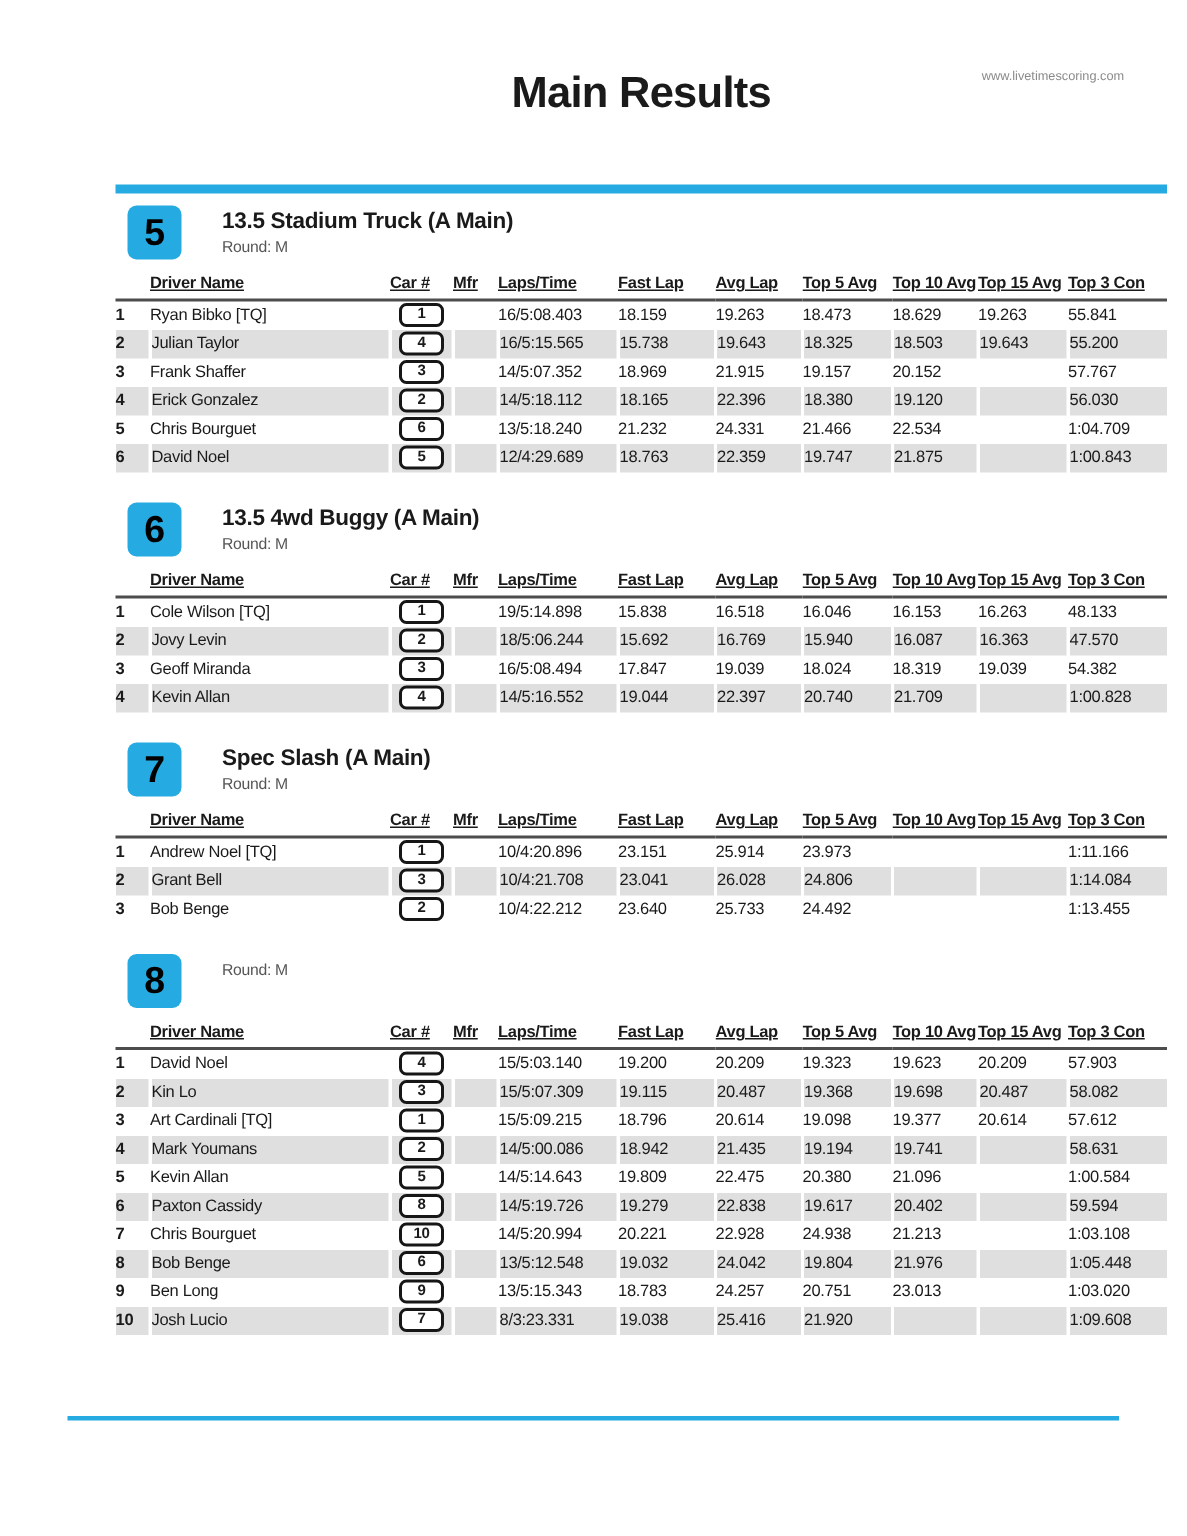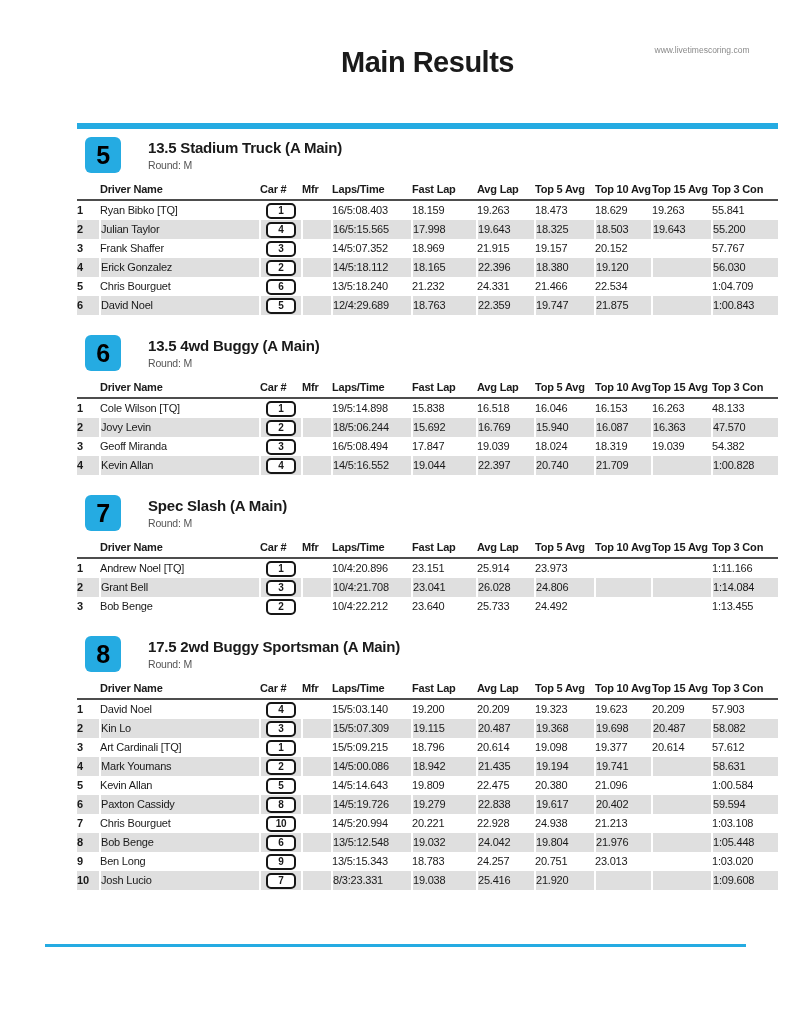--- a/index.html
+++ b/index.html
@@ -53,21 +53,21 @@
     width: 701px; border-collapse: collapse; table-layout: fixed;
     font-size: 11px;
   }
   col.c0 { width: 23px; }  col.c1 { width: 160px; } col.c2 { width: 42px; }
   col.c3 { width: 30px; }  col.c4 { width: 80px; }  col.c5 { width: 65px; }
   col.c6 { width: 58px; }  col.c7 { width: 60px; }  col.c8 { width: 57px; }
   col.c9 { width: 60px; }  col.c10 { width: 66px; }
   table.results th {
     text-align: left; font-weight: 700; font-size: 11px;
     padding: 2px 0 4px 0; border-bottom: 2px solid var(--header_rule);
-    white-space: nowrap; overflow: hidden;
+    white-space: nowrap; overflow: hidden; text-decoration: underline;
   }
   table.results td {
     height: 19px; line-height: 19px; padding: 0; vertical-align: middle;
     white-space: nowrap; overflow: hidden;
   }
   table.results tr.alt td { background: var(--row_alt); border-left: 2px solid #fff; }
   table.results tr.alt td:first-child { border-left: none; }
   td.c0 { font-weight: 700; padding-left: 3px; }
   th.c0 { padding-left: 3px; }
   td.c2 { text-align: center; }
@@ -152,21 +152,21 @@
                 <td class="c8">18.629</td>
                 <td class="c9">19.263</td>
                 <td class="c10">55.841</td>
               </tr>
               <tr class="alt">
                 <td class="c0">2</td>
                 <td class="c1">Julian Taylor</td>
                 <td class="c2"><span class="car-badge">4</span></td>
                 <td class="c3"></td>
                 <td class="c4">16/5:15.565</td>
-                <td class="c5">17.998</td>
+                <td class="c5">15.738</td>
                 <td class="c6">19.643</td>
                 <td class="c7">18.325</td>
                 <td class="c8">18.503</td>
                 <td class="c9">19.643</td>
                 <td class="c10">55.200</td>
               </tr>
               <tr>
                 <td class="c0">3</td>
                 <td class="c1">Frank Shaffer</td>
                 <td class="c2"><span class="car-badge">3</span></td>
@@ -394,21 +394,20 @@
                 <td class="c10">1:13.455</td>
               </tr>
             </tbody>
     </table>
   </section>
 
   <section class="race">
     <div class="race-header">
       <div class="race-number">8</div>
       <div class="race-titles">
-        <div class="race-title">17.5 2wd Buggy Sportsman  (A Main)</div>
         <div class="race-round">Round: M</div>
       </div>
     </div>
     <table class="results">
       <colgroup>
         <col class="c0">
               <col class="c1">
               <col class="c2">
               <col class="c3">
               <col class="c4">

